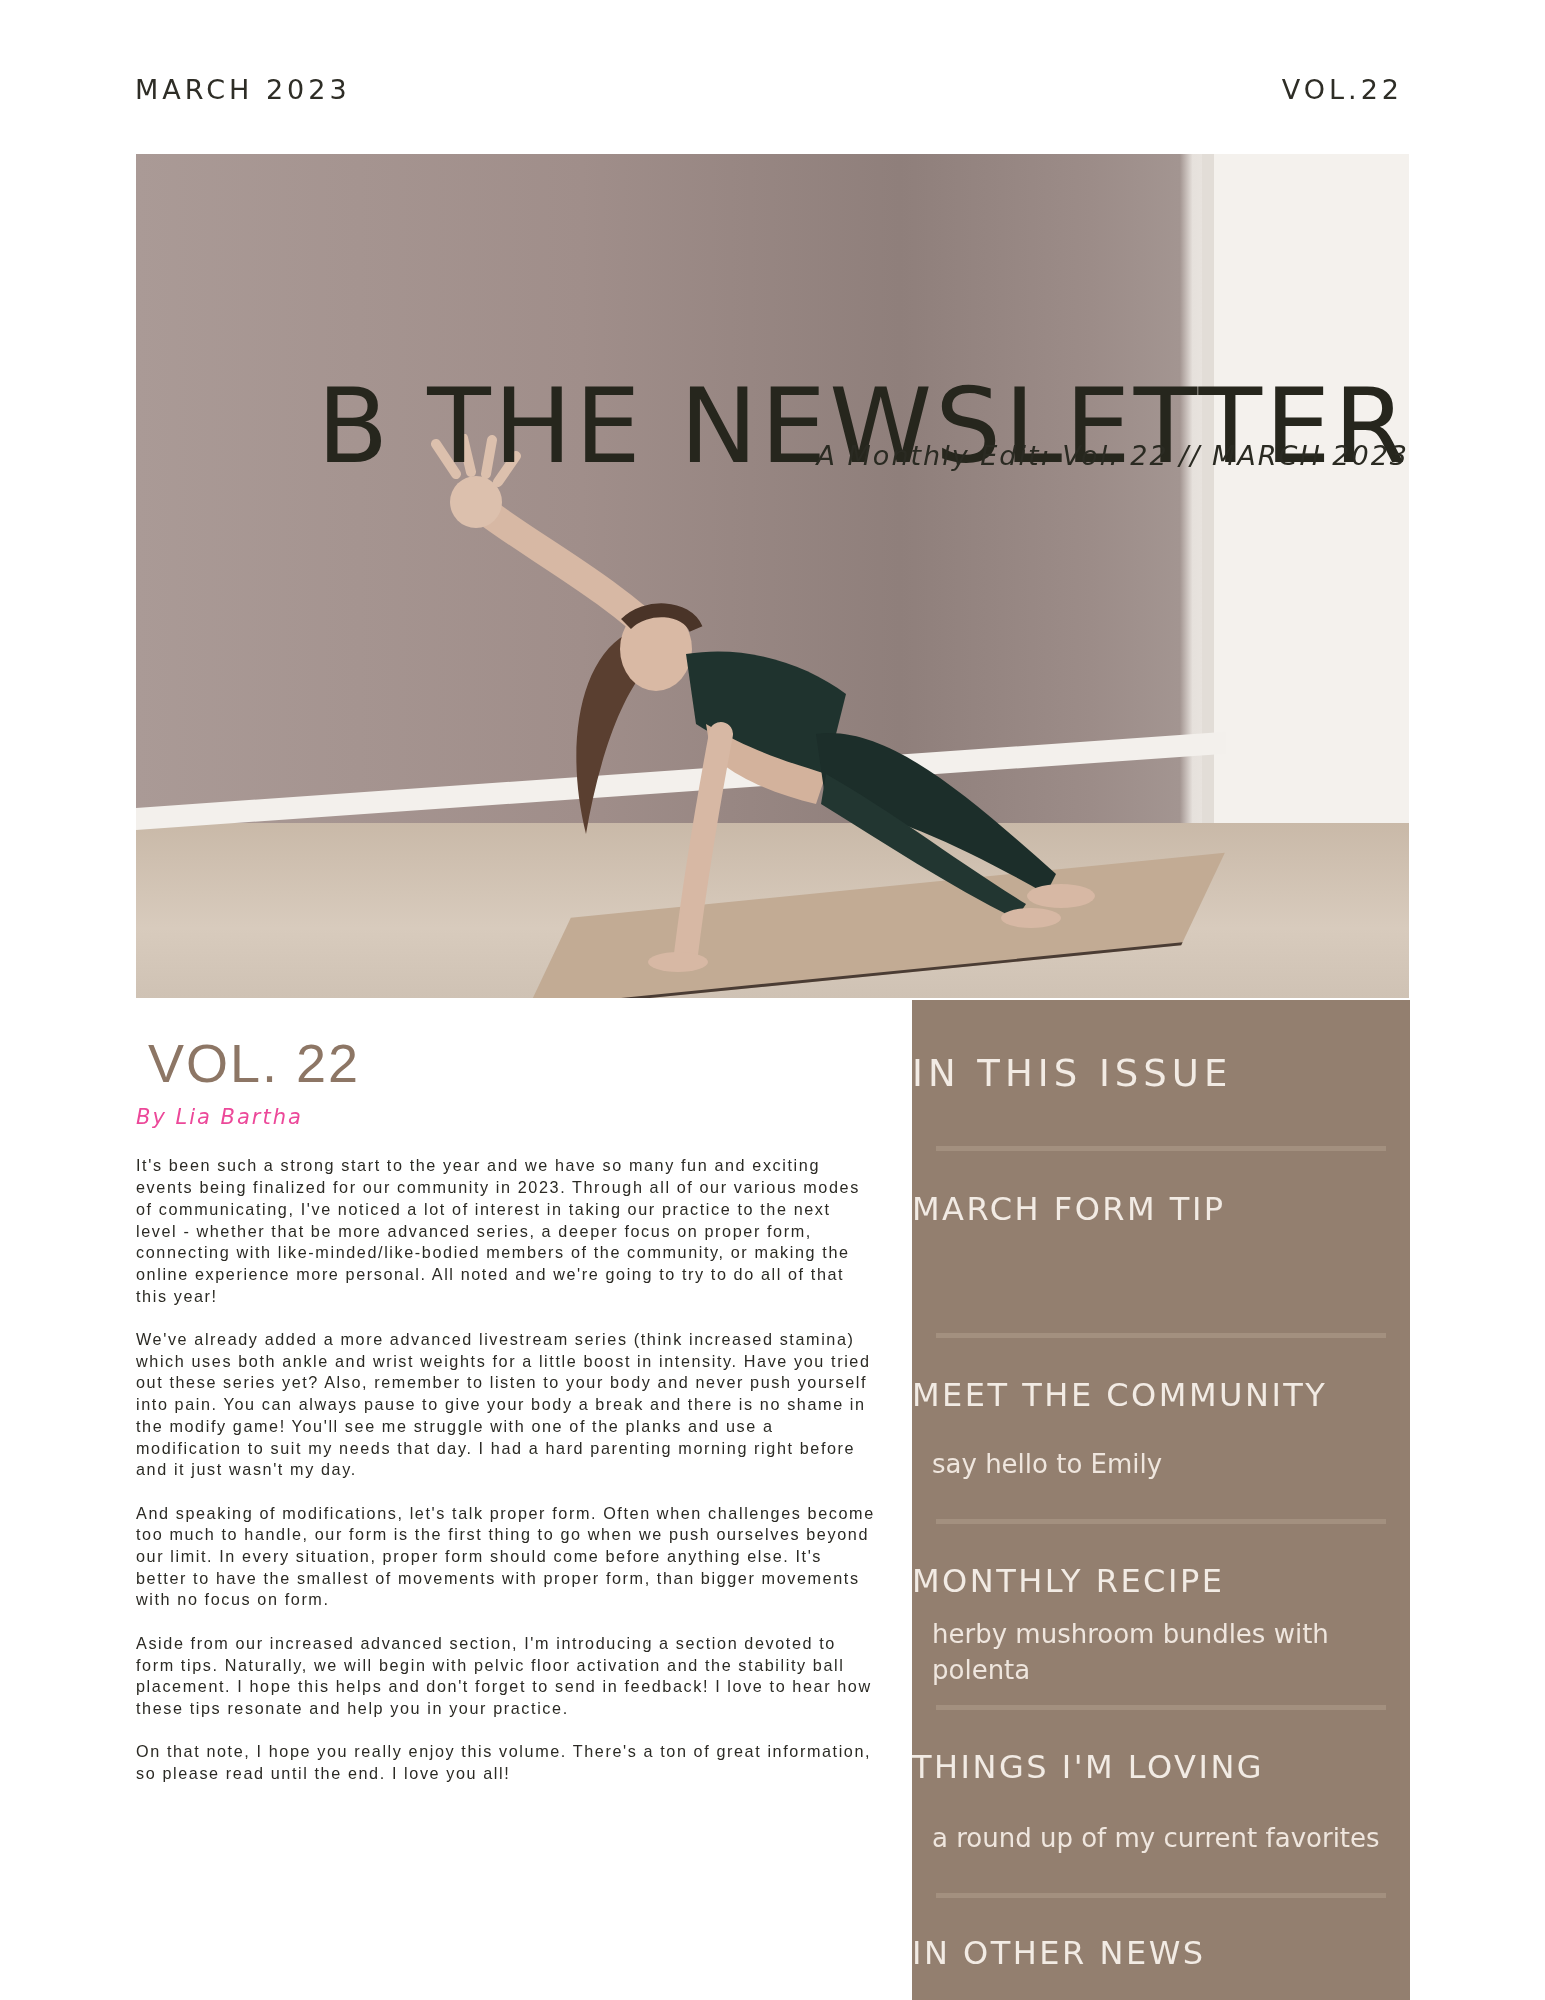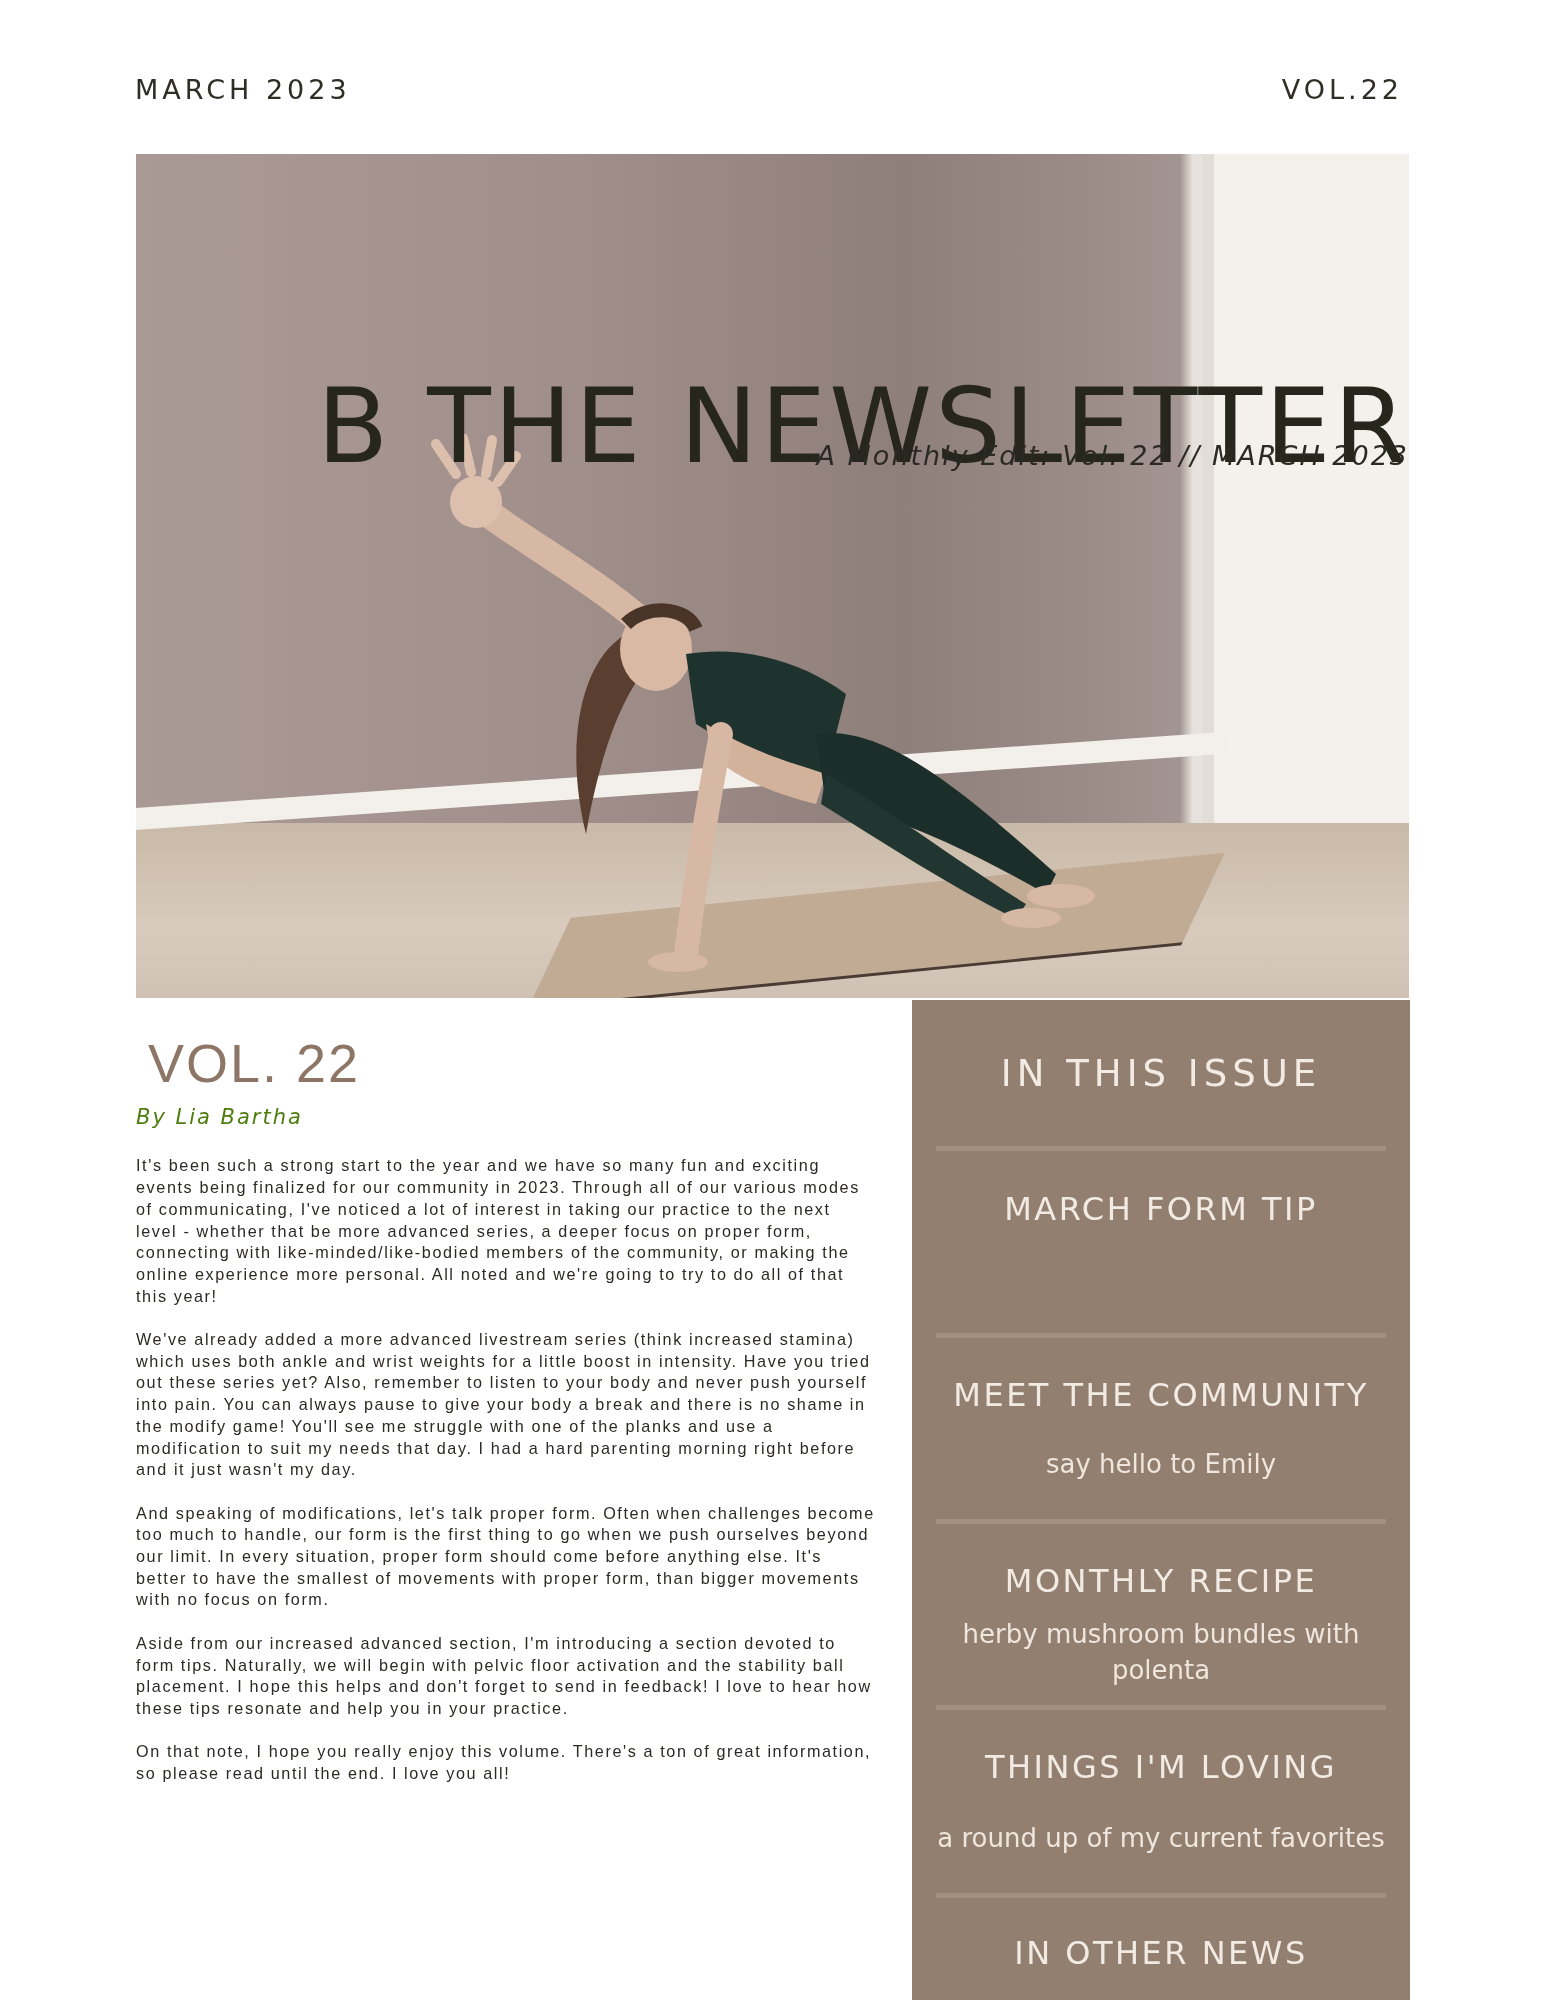--- a/index.html
+++ b/index.html
@@ -48,33 +48,33 @@
       font-family: "DejaVu Sans", sans-serif;
     }
 
     .letter { position: absolute; left: 136px; top: 1022px; width: 742px; }
     .vol-heading {
       font-size: 54px; color: #8d7665; letter-spacing: 2px; margin: 12px; line-height: 1.1;
       font-weight: normal; font-family: Liberation Sans, sans-serif;
     }
     .byline {
       font-size: 21px; font-style: italic; letter-spacing: 2px; margin: 8px 0 26px 0;
-      color: #4d7c0f;
+      color: #ec4899;
     }
     .letter p {
       font-size: 16.2px; line-height: 21.7px; letter-spacing: 1.6px; margin: 0 0 21.7px 0;
       color: #2b2a24; font-family: "Liberation Sans", sans-serif;
     }
     .signoff { position: relative; height: 60px; }
     .signoff .xx { font-size: 15px; letter-spacing: 2px; position: absolute; left: 0; top: 0; }
     .signoff svg { position: absolute; left: 28px; top: -6px; }
 
     .sidebar {
       position: absolute; left: 912px; top: 1000px; width: 498px; height: 1000px;
-      background: #937f6f; color: #f2ebe4; text-align: center;
+      background: #937f6f; color: #f2ebe4; 
     }
     .sb-title {
       position: absolute; left: 0; right: 0; top: 52px; font-size: 37px; letter-spacing: 5px;
       font-family: "DejaVu Sans", sans-serif;
     }
     .sb-divider { position: absolute; left: 24px; right: 24px; height: 5px; background: #a3907f; }
     .sb-item-title {
       position: absolute; left: 0; right: 0; font-size: 32px; letter-spacing: 2.5px;
       font-family: "DejaVu Sans", sans-serif;
     }

